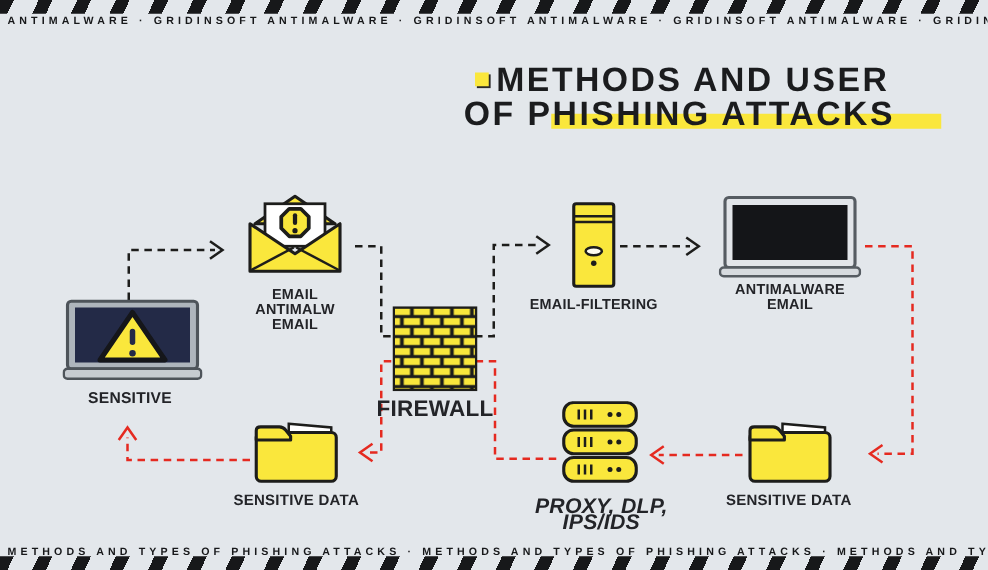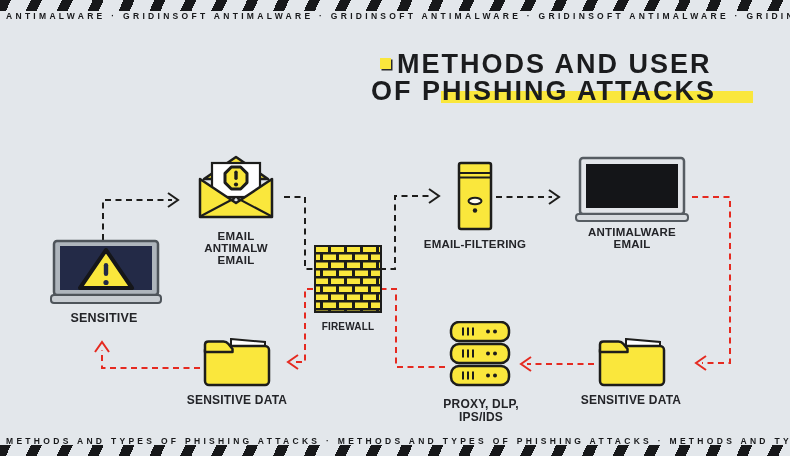--- a/index.html
+++ b/index.html
@@ -101,21 +101,21 @@
       <pattern id="brickp" width="16" height="16" patternUnits="userSpaceOnUse">
         <rect width="16" height="16" fill="#1d1d1b"></rect>
         <rect x="1" y="1.5" width="13" height="5.5" fill="#fae73c"></rect>
         <rect x="-7" y="9.5" width="13" height="5.5" fill="#fae73c"></rect>
         <rect x="9" y="9.5" width="13" height="5.5" fill="#fae73c"></rect>
       </pattern>
     </defs>
     <rect x="1" y="1" width="66" height="66" fill="url(#brickp)" stroke="#1d1d1b" stroke-width="2"></rect>
   </svg>
 </div>
-<div class="node-label" style="left:288px;top:321px;width:120px;font-size:10px;">FIREWALL</div>
+<div class="node-label" style="left:288px;top:321px;width:120px;font-size:18px;">FIREWALL</div>
 
 <div class="icon" style="left:457px;top:161px;">
   <svg width="36" height="70" viewBox="0 0 36 70">
     <rect x="2" y="2" width="32" height="66" rx="2" fill="#fae73c" stroke="#1d1d1b" stroke-width="2.5"></rect>
     <line x1="2" y1="12" x2="34" y2="12" stroke="#1d1d1b" stroke-width="2"></line>
     <line x1="2" y1="16.5" x2="34" y2="16.5" stroke="#1d1d1b" stroke-width="2"></line>
     <ellipse cx="18" cy="40" rx="6.5" ry="3.2" fill="#fffdf0" stroke="#1d1d1b" stroke-width="2"></ellipse>
     <circle cx="18" cy="49.5" r="2.2" fill="#1d1d1b"></circle>
   </svg>
 </div>
@@ -165,21 +165,21 @@
     <g fill="#1d1d1b">
       <circle cx="41" cy="10.5" r="2"></circle>
         <circle cx="48" cy="10.5" r="2"></circle>
       <circle cx="41" cy="32.5" r="2"></circle>
         <circle cx="48" cy="32.5" r="2"></circle>
       <circle cx="41" cy="54.5" r="2"></circle>
         <circle cx="48" cy="54.5" r="2"></circle>
     </g>
   </svg>
 </div>
-<div class="node-label" style="left:421px;top:398px;width:120px;font-size:12px;line-height:13px;">
+<div class="node-label" style="left:421px;top:398px;width:120px;font-size:17px;line-height:13px;font-style:italic;">
   <div>PROXY, DLP,</div>
   <div>IPS/IDS</div>
 </div>
 
 <div class="icon" style="left:597px;top:334px;">
   <svg width="70" height="54" viewBox="0 0 70 54">
     <polygon points="29,5 63,8 63,15 29,12" fill="#ffffff" stroke="#1d1d1b" stroke-width="2"></polygon>
     <rect x="3" y="12" width="64" height="39" rx="4" fill="#fae73c" stroke="#1d1d1b" stroke-width="2.5"></rect>
     <path d="M3 18 L3 10.5 Q3 7.5 6.5 7.5 L21.5 7.5 Q24.5 7.5 26.5 10 L30.5 15 L30.5 18 Z" fill="#fae73c" stroke="#1d1d1b" stroke-width="2.5" stroke-linejoin="round"></path>
   </svg>

